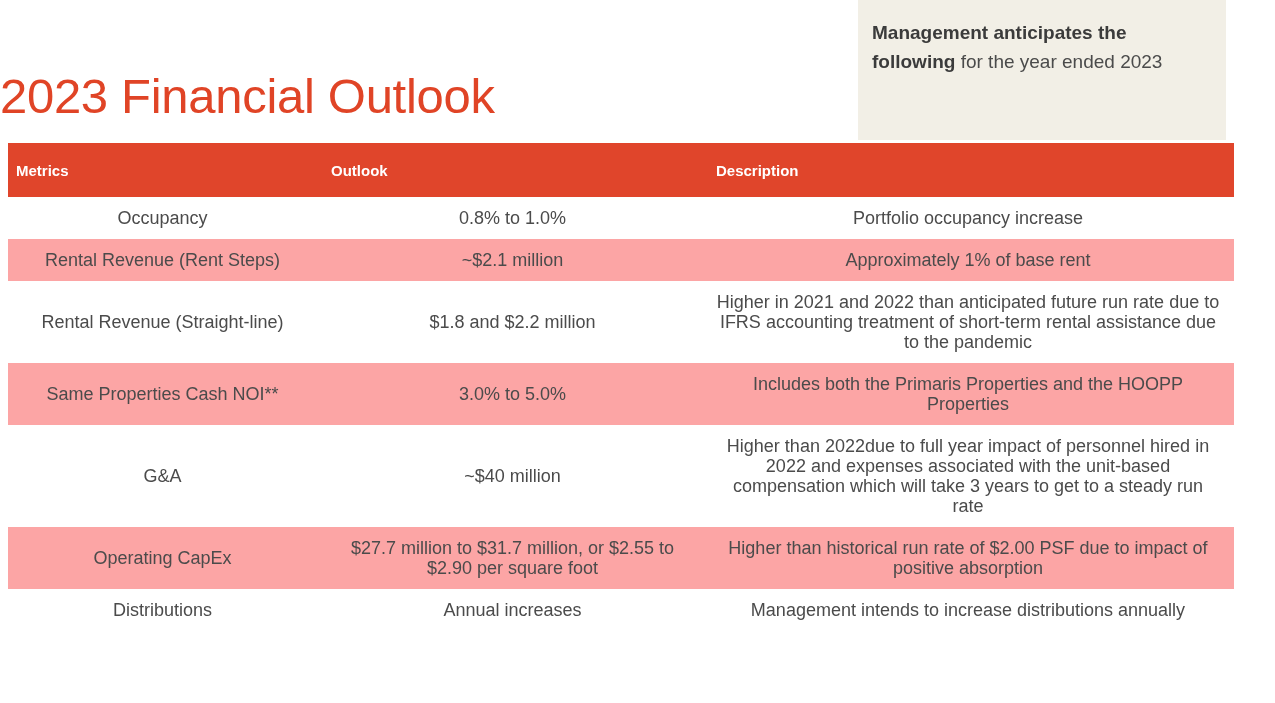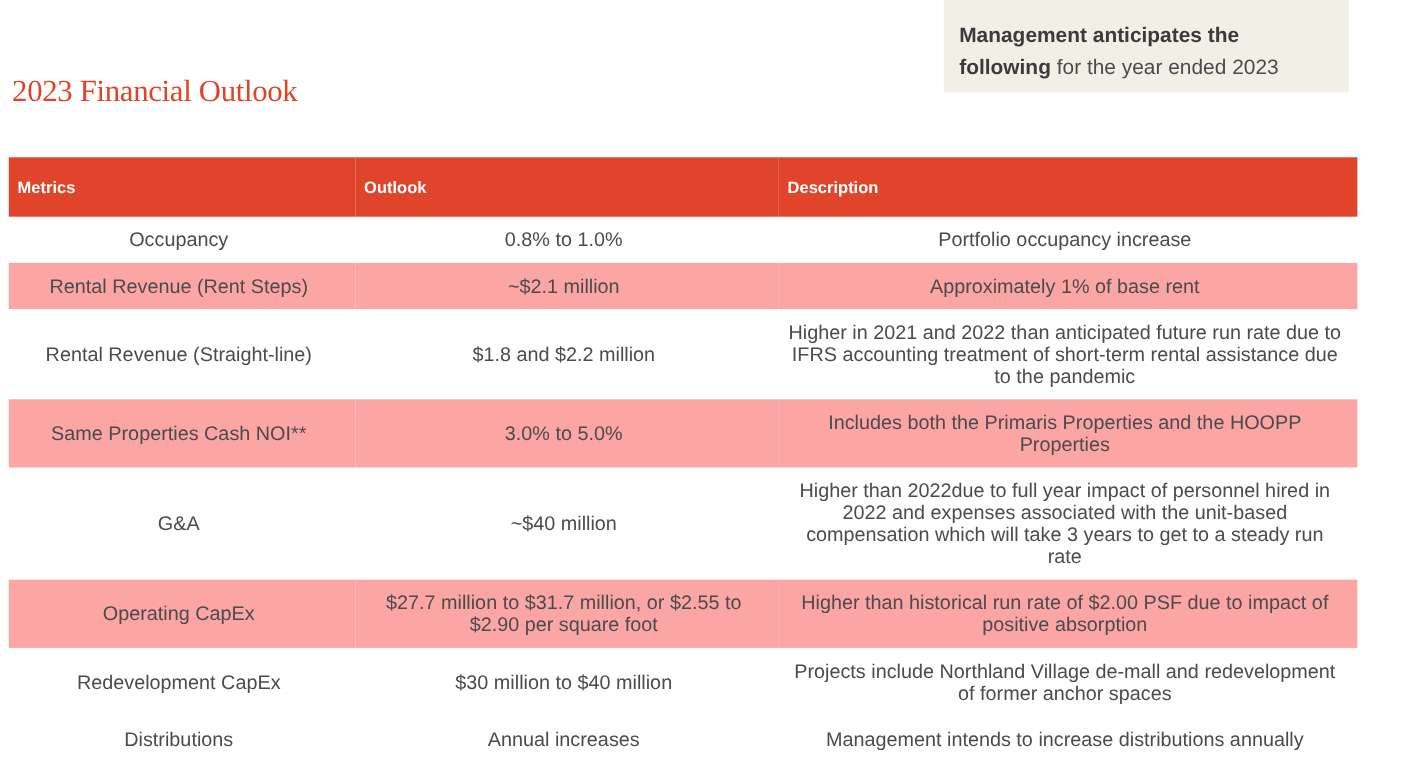--- a/index.html
+++ b/index.html
@@ -18,45 +18,44 @@
   .slide {
     position: relative;
     width: 1275px;
     height: 703px;
   }
   .callout {
     position: absolute;
     left: 858px;
     top: 0px;
     width: 368px;
-    height: 84px;
+    height: 140px;
     background: #f2efe6;
     box-sizing: border-box;
     padding: 18px 24px 18px 14px;
   }
   .callout-text {
     font-size: 19px;
     line-height: 29px;
     color: #4b4b4b;
     margin: 0;
   }
   .callout-text .bold {
     font-weight: bold;
     color: #3b3b3b;
   }
   .title {
     position: absolute;
-    left: 11px;
+    left: 0;
     top: 68px;
-    font-size: 28px;
+    font-size: 49px;
     color: #e04426;
     letter-spacing: -0.3px;
     font-weight: normal;
     margin: 0;
-    font-family: Liberation Serif, serif;
   }
   table.outlook {
     position: absolute;
     left: 8px;
     top: 143px;
     width: 1226px;
     border-collapse: collapse;
     table-layout: fixed;
   }
   table.outlook th {
@@ -136,25 +135,20 @@
         <td>G&amp;A</td>
         <td>~$40 million</td>
         <td class="desc">Higher than 2022due to full year impact of personnel hired in 2022 and expenses associated with the unit-based compensation which will take 3 years to get to a steady run rate</td>
       </tr>
       <tr class="alt">
         <td>Operating CapEx</td>
         <td>$27.7 million to $31.7 million, or $2.55 to $2.90 per square foot</td>
         <td class="desc">Higher than historical run rate of $2.00 PSF due to impact of positive absorption</td>
       </tr>
       <tr>
-        <td>Redevelopment CapEx</td>
-        <td>$30 million to $40 million</td>
-        <td class="desc">Projects include Northland Village de-mall and redevelopment of former anchor spaces</td>
-      </tr>
-      <tr>
         <td>Distributions</td>
         <td>Annual increases</td>
         <td class="desc">Management intends to increase distributions annually</td>
       </tr>
     </tbody>
   </table>
 
 </div>
 
 </body></html>

